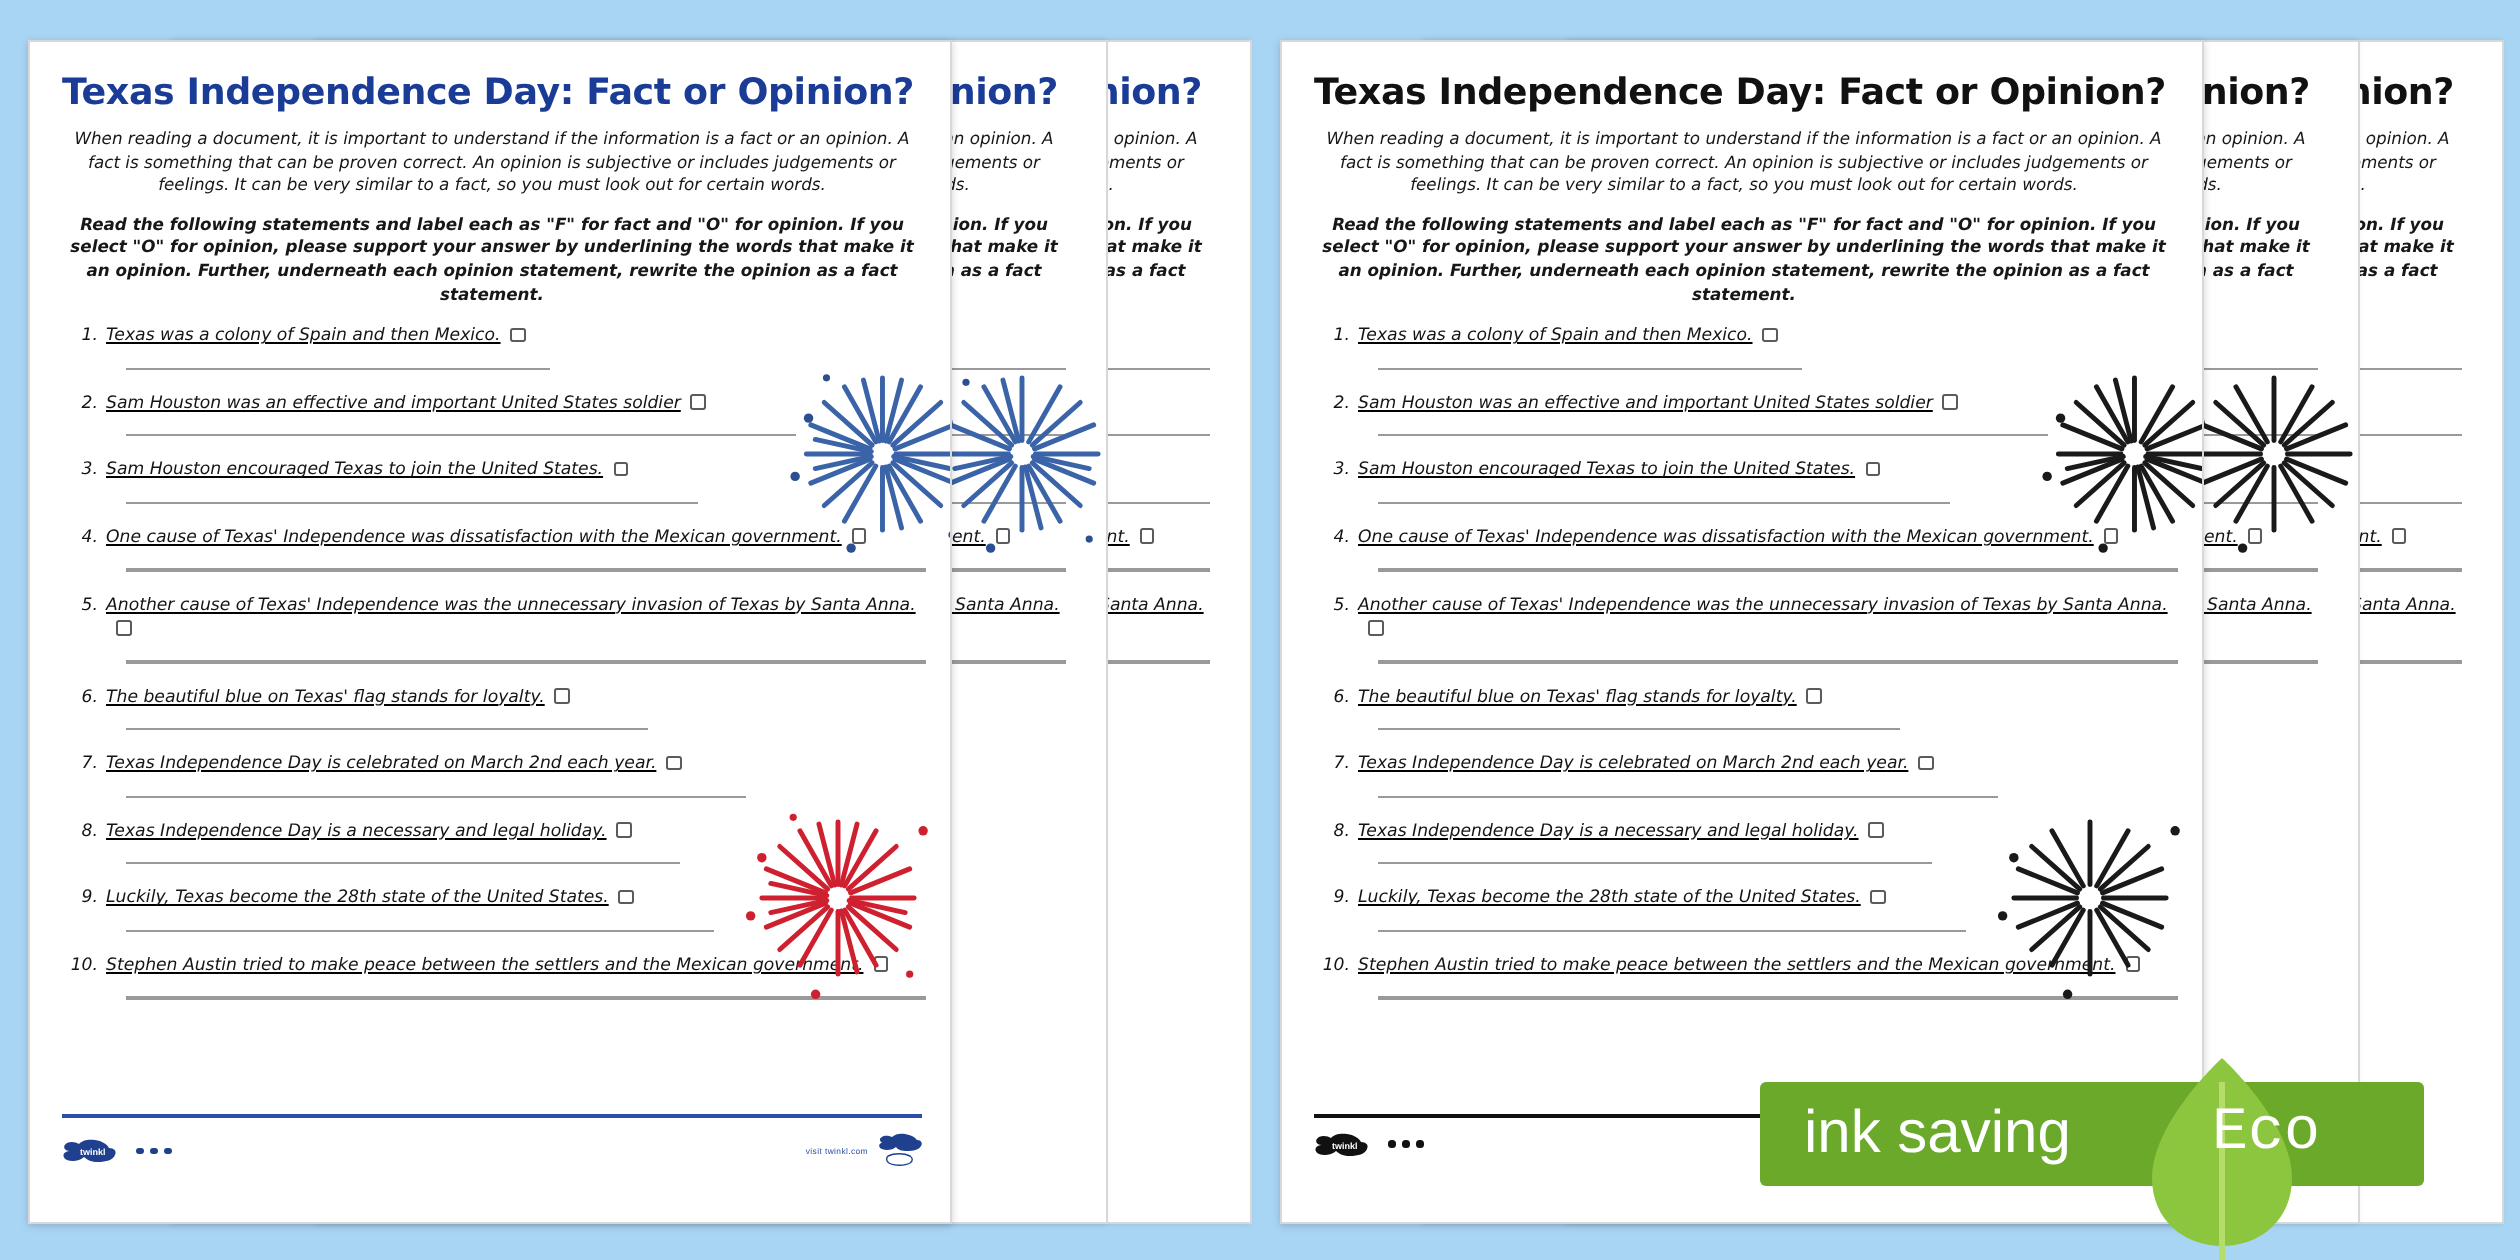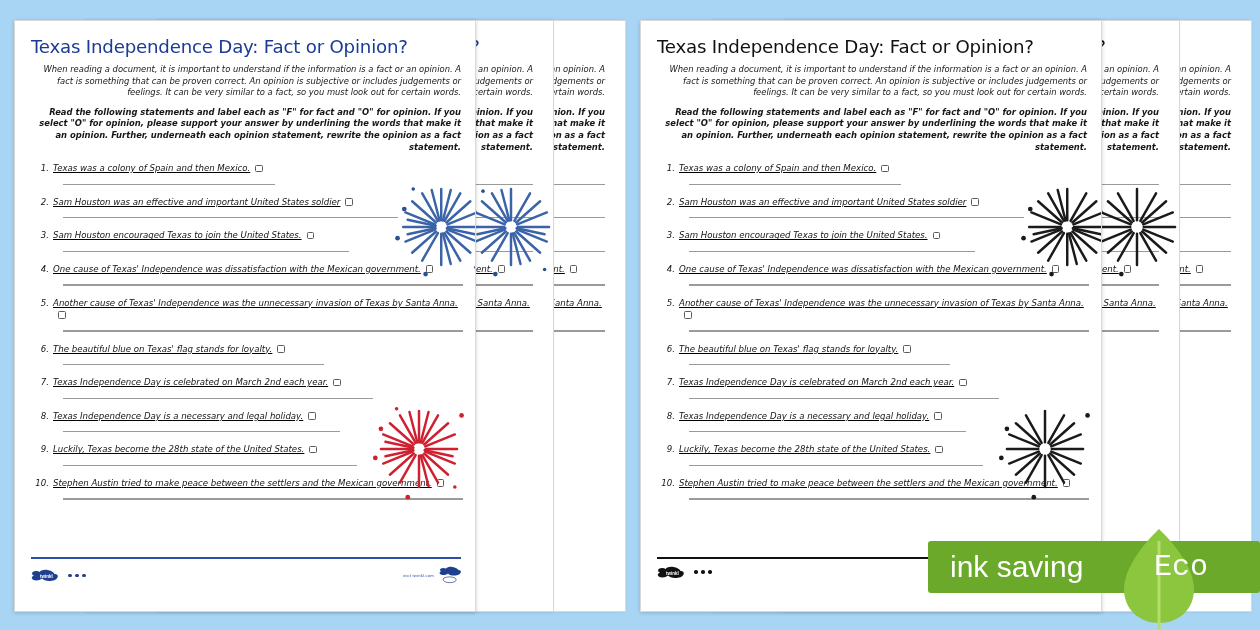--- a/index.html
+++ b/index.html
@@ -30,35 +30,35 @@
   .sheet.front { left: 0;     width: 462px; z-index: 3; box-shadow: 0 1px 4px rgba(0,0,0,.18); }
 
   
   .page {
     position: relative; width: 462px; height: 592px;
     padding: 12px 16px 0 16px;
   }
 
   .title {
     font-family: "DejaVu Sans", sans-serif;
-    font-weight: normal;
+    font-weight: bold;
     font-size: 18.2px;
     letter-spacing: -0.2px;
     margin: 3px 0 7px 0;
     white-space: nowrap;
   }
   .left-doc .title  { color: #1a3c96; }
   .right-doc .title { color: #111111; }
 
   .intro {
     font-size: 8.4px;
     line-height: 11.6px;
     color: #171717;
     margin: 0 0 8px 0;
-    text-align: right;
+    text-align: center;
     font-style: italic;
     font-family: "DejaVu Sans", sans-serif;
   }
   .intro.second { margin-bottom: 9px; font-weight: bold; }
 
   ol.statements {
     list-style: none;
     margin: 0; padding: 0;
     counter-reset: stmt;
     text-decoration: underline;
@@ -134,21 +134,21 @@
   .back-page {
     position: relative;
     width: 462px; height: 592px;
     padding: 12px 16px 0 16px;
     margin-left: 0;
   }
 
   
   .eco-badge {
     position: absolute;
-    left: 928px; top: 533px;
+    left: 880px; top: 533px;
     width: 332px; height: 67px;
     z-index: 40;
     padding-left: 24px;
   }
   .eco-bar {
     position: absolute; left: 0; top: 8px;
     width: 332px; height: 52px;
     background: #6aa92a;
     border-radius: 3px;
   }

